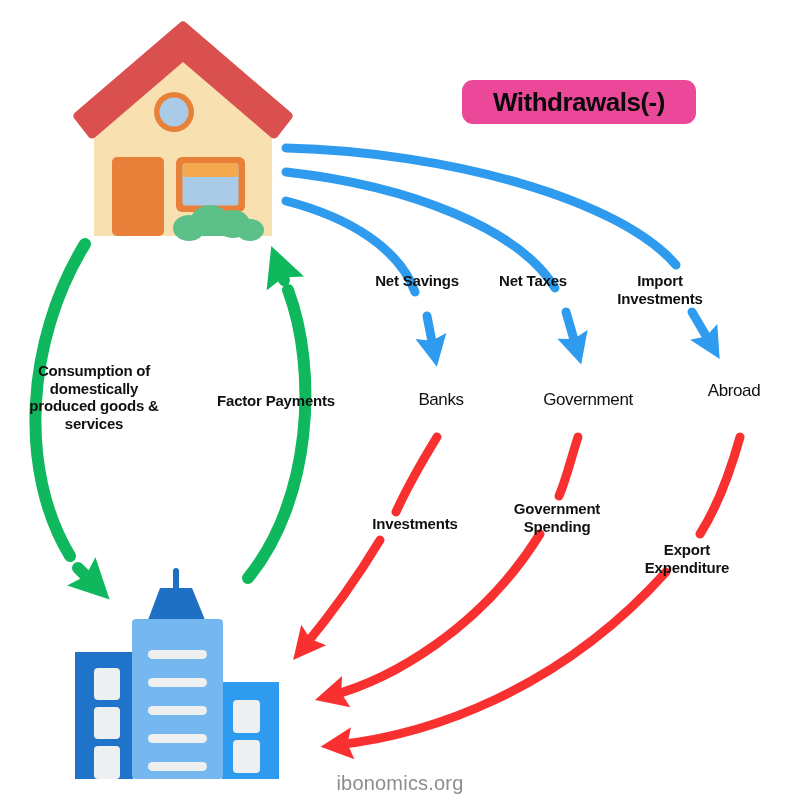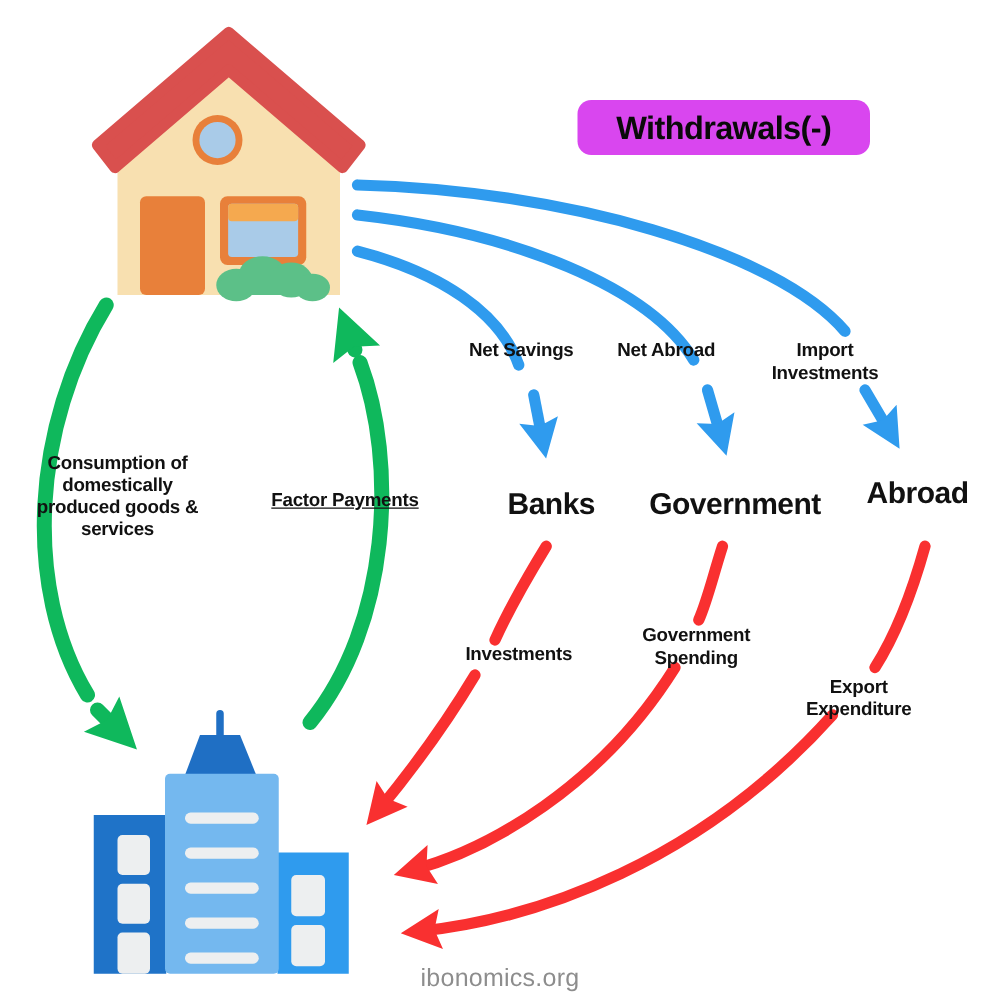--- a/index.html
+++ b/index.html
@@ -32,22 +32,22 @@
     font-family: "Liberation Sans", sans-serif;
     font-weight: bold;
     color: #111111;
     text-align: center;
     line-height: 1.18;
     letter-spacing: -0.2px;
     white-space: pre-line;
   }
   .flow-label { font-size: 15px; }
   .sector-label {
-    font-size: 24px;
-    font-weight: bold;
+    font-size: 17px;
+    font-weight: normal;
     letter-spacing: -0.4px;
   }
   .pill {
     position: absolute;
     border-radius: 11px;
     display: flex;
     align-items: center;
     justify-content: center;
     font-family: "Liberation Sans", sans-serif;
     font-weight: bold;
@@ -71,21 +71,21 @@
     letter-spacing: 0.2px;
   }
   
   #label-net-savings   { left: 352px; top: 272px; width: 130px; }
   #label-net-taxes     { left: 478px; top: 272px; width: 110px; }
   #label-import-exp    { left: 600px; top: 272px; width: 120px; }
   #label-investments   { left: 350px; top: 515px; width: 130px; text-align: center; }
   #label-gov-spending  { left: 492px; top: 500px; width: 130px; }
   #label-export-exp    { left: 622px; top: 541px; width: 130px; }
   #label-consumption   { left: 14px;  top: 362px; width: 160px; }
-  #label-factor-pay    { left: 196px; top: 392px; width: 160px; text-decoration: underline; }
+  #label-factor-pay    { left: 196px; top: 392px; width: 160px; }
   #label-banks      { left: 378px; top: 390px; width: 126px; }
   #label-government { left: 500px; top: 390px; width: 176px; }
   #label-abroad     { left: 672px; top: 381px; width: 124px; }
 </style>
 </head>
 <body>
 
 <div id="stage">
 
   <svg id="diagram-svg" viewBox="0 0 800 800">
@@ -174,32 +174,32 @@
     <g fill="none" stroke="#0fb85c" stroke-width="12" stroke-linecap="round">
 
       <path d="M85,244 C26,340 18,470 70,556"></path>
       <path d="M78,568 L96,586" marker-end="url(#ah-green)"></path>
 
       <path d="M248,578 C312,500 318,370 288,290"></path>
       <path d="M284,280 L278,264" marker-end="url(#ah-green)"></path>
     </g>
   </svg>
 
-  <div class="pill" id="withdrawals-pill" style="background:#d946ef;">Withdrawals(-)</div>
+  <div class="pill" id="withdrawals-pill" style="background:#ec4899;">Withdrawals(-)</div>
 
 
   <div class="lbl sector-label" id="label-banks">Banks</div>
 
   <div class="lbl sector-label" id="label-government">Government</div>
 
   <div class="lbl sector-label" id="label-abroad">Abroad</div>
 
   <div class="lbl flow-label" id="label-net-savings">Net Savings</div>
 
-  <div class="lbl flow-label" id="label-net-taxes">Net Abroad</div>
+  <div class="lbl flow-label" id="label-net-taxes">Net Taxes</div>
 
   <div class="lbl flow-label" id="label-import-exp">Import
 Investments</div>
 
   <div class="lbl flow-label" id="label-investments">Investments</div>
 
   <div class="lbl flow-label" id="label-gov-spending">Government
 Spending</div>
 
   <div class="lbl flow-label" id="label-export-exp">Export

